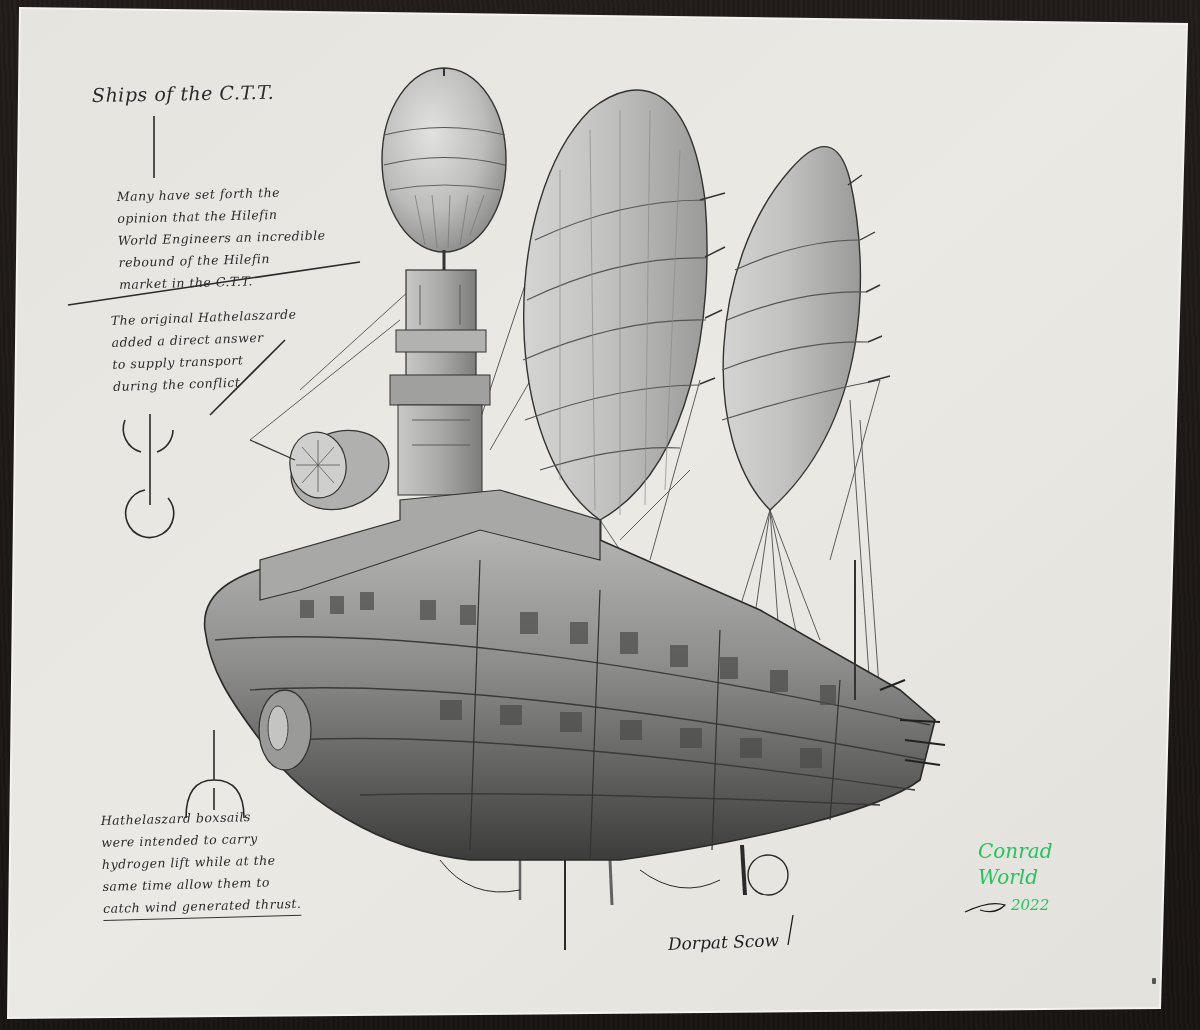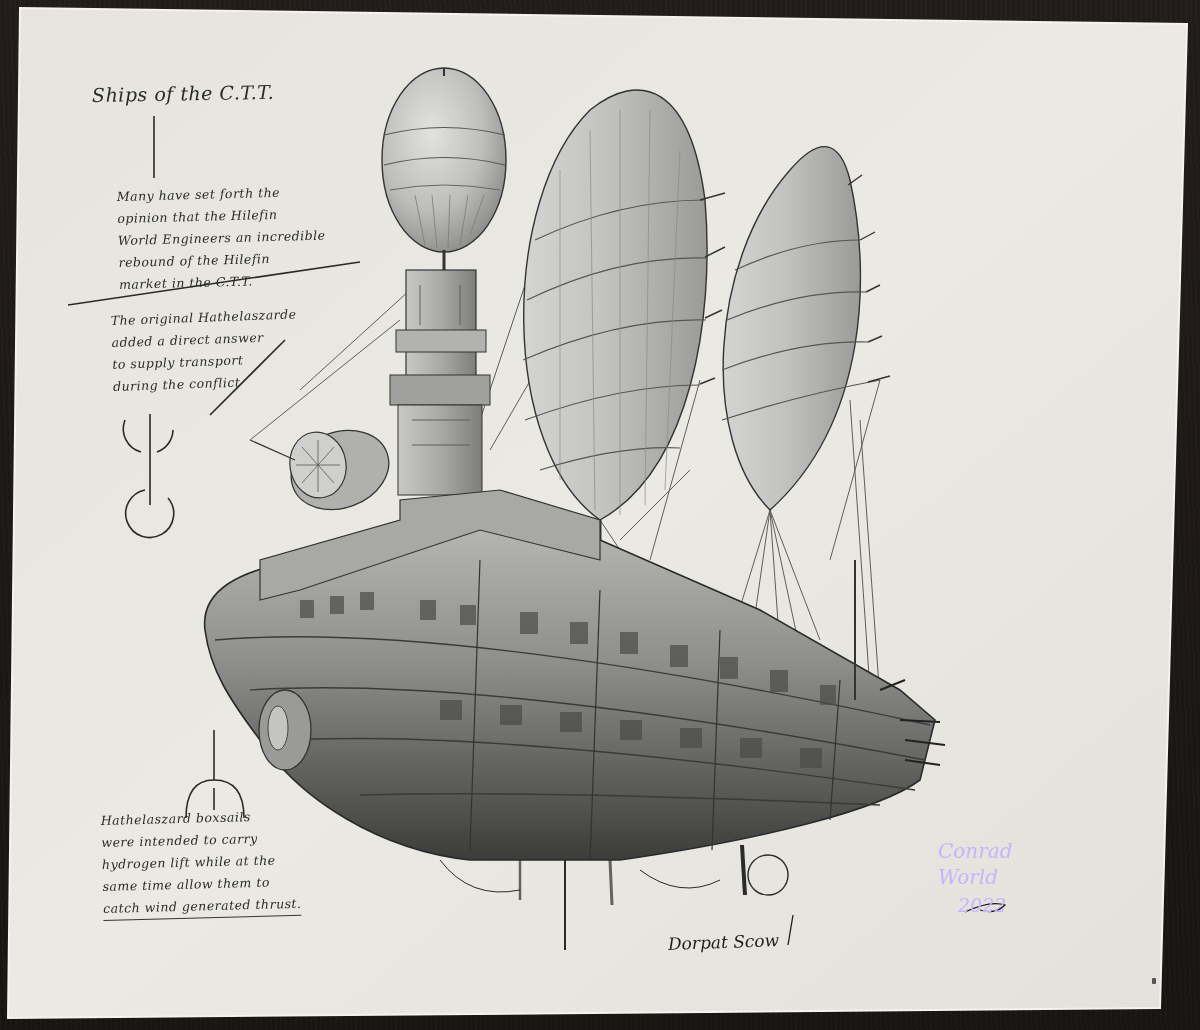--- a/index.html
+++ b/index.html
@@ -33,24 +33,24 @@
   .note-b { left: 112px; top: 310px; transform: rotate(-2deg); }
   .note-c { left: 102px; top: 810px; transform: rotate(-1.5deg); }
   .note-line { display: block; }
   .underline { border-bottom: 1.5px solid #333; }
   .title-piece {
     position: absolute; left: 668px; top: 932px;
     font-size: 17px; font-style: italic; color: #1e1e1e;
     transform: rotate(-2deg);
   }
   .signature {
-    position: absolute; left: 938px; top: 838px;
-    font-size: 20px; font-style: italic; color: #c4b5fd; line-height: 26px;
-  }
-  .signature .sig-year { font-size: 19px; display: block; margin-left: 20px; margin-top: 2px; }
+    position: absolute; left: 978px; top: 838px;
+    font-size: 20px; font-style: italic; color: #22c55e; line-height: 26px;
+  }
+  .signature .sig-year { font-size: 15px; display: block; margin-left: 33px; margin-top: 2px; }
   .corner-mark {
     position: absolute; left: 1152px; top: 978px; width: 4px; height: 6px;
     background: #555; border-radius: 1px;
   }
 </style>
 </head>
 <body>
 
 <div class="table-surface"></div>
 

